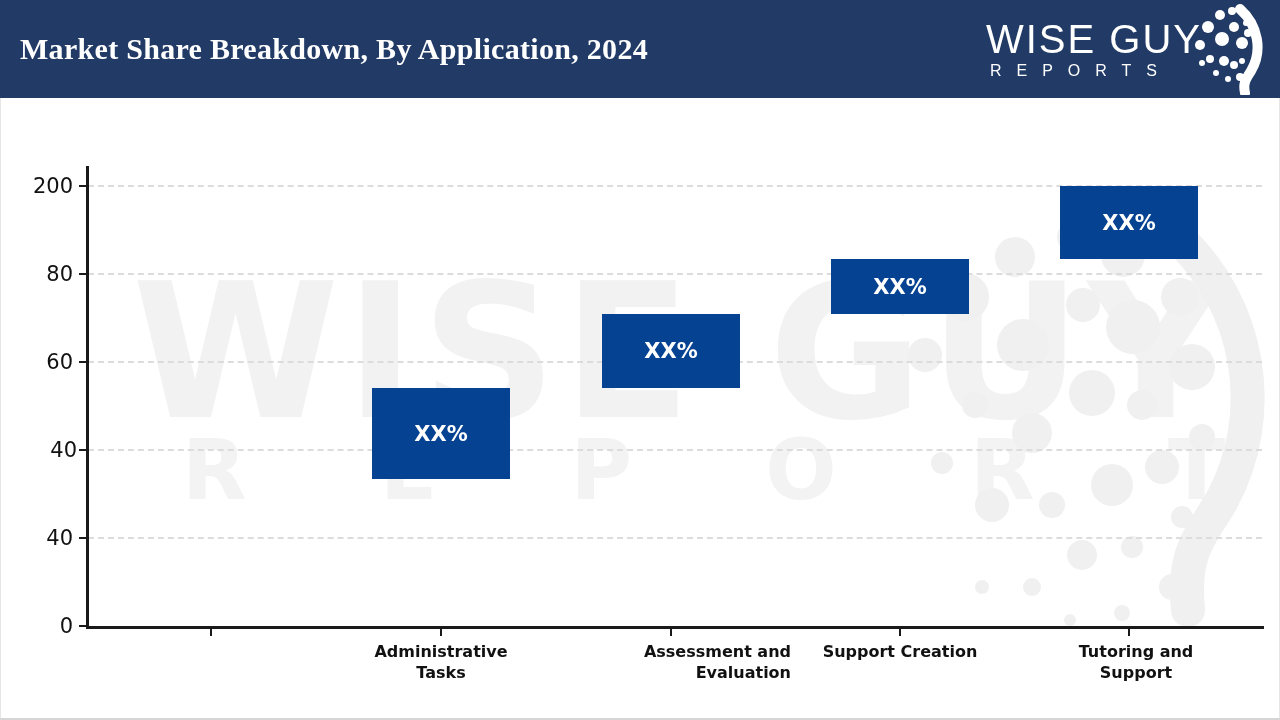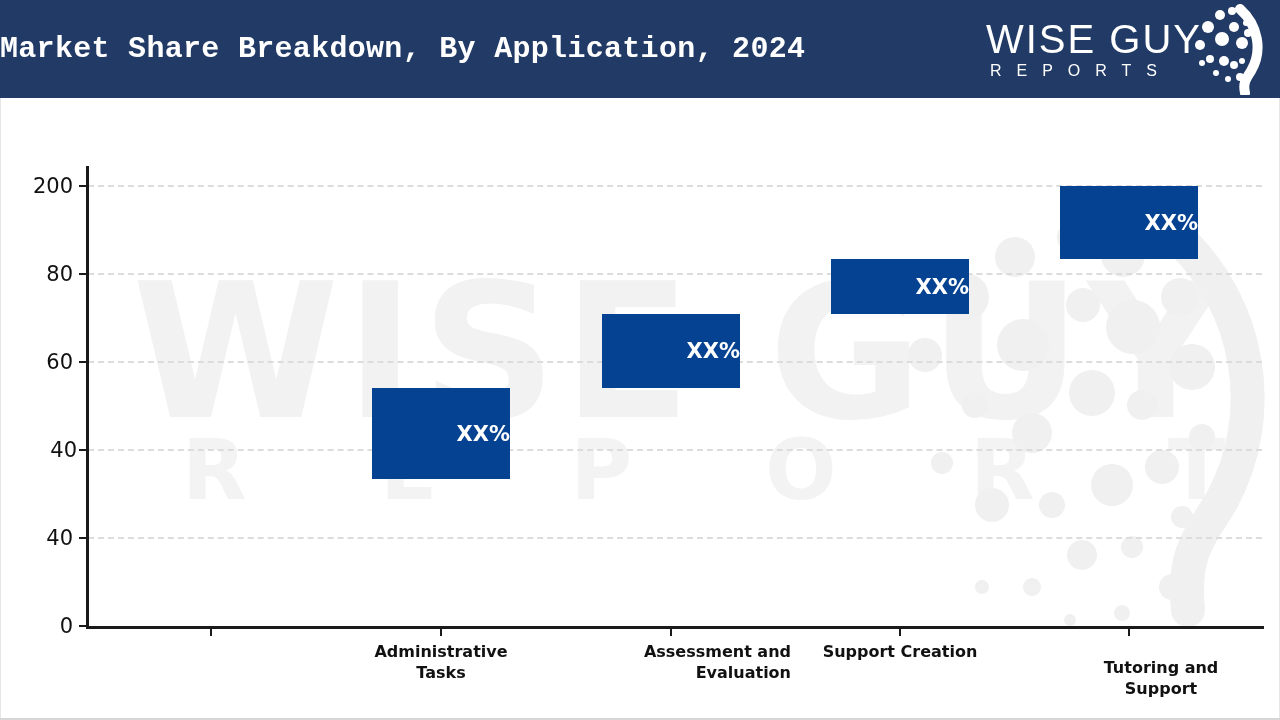--- a/index.html
+++ b/index.html
@@ -1,41 +1,41 @@
 <!DOCTYPE html>
 <html><head>
 <meta charset="utf-8">
 <style>
   html,body{margin:0;padding:0;background:#fff;}
   #stage{position:relative;width:1280px;height:720px;background:#ffffff;overflow:hidden;
          font-family:"DejaVu Sans",sans-serif;}
   
   #header{position:absolute;left:0;top:0;width:1280px;height:98px;background:#213a66;
           display:flex;align-items:center;}
-  #page-title{color:#ffffff;font-family:Liberation Mono, monospace;font-weight:700;
-              font-size:30px;letter-spacing:.3px;flex:1;white-space:nowrap;}
+  #page-title{color:#ffffff;font-family:Liberation Serif, serif;font-weight:700;
+              font-size:30px;letter-spacing:.3px;padding-left:20px;flex:1;white-space:nowrap;}
   #logo{display:flex;align-items:center;margin-right:14px;}
   #logo-text{display:flex;flex-direction:column;align-items:flex-start;color:#fff;
              font-family:"Liberation Sans",sans-serif;}
   #logo-line1{font-size:40px;font-weight:400;letter-spacing:2px;line-height:42px;}
   #logo-line2{font-size:16px;font-weight:400;letter-spacing:15px;margin-top:2px;padding-left:4px;}
   #logo-face{margin-left:-14px;}
   
   .wm{position:absolute;color:#f2f2f2;font-weight:700;z-index:1;white-space:nowrap;
       font-family:"DejaVu Sans",sans-serif;pointer-events:none;}
   #wm1{left:132px;top:258px;font-size:188px;letter-spacing:6px;line-height:1;}
   #wm2{left:182px;top:428px;font-size:84px;letter-spacing:52px;line-height:1;color:#f3f3f3;}
   #wm-face{position:absolute;left:880px;top:205px;z-index:1;pointer-events:none;}
   
   #plot-layer{position:absolute;left:0;top:0;width:1280px;height:720px;z-index:2;}
   .gridline{position:absolute;border-top:2px dashed #dcdcdc;height:0;}
   .axis{position:absolute;background:#1a1a1a;}
   .ytick-label{position:absolute;text-align:right;font-size:21px;color:#111;line-height:26px;}
   .tickmark{position:absolute;background:#1a1a1a;}
-  .bar{position:absolute;display:flex;align-items:center;justify-content:flex-end;}
+  .bar{position:absolute;display:flex;align-items:center;justify-content:center;}
   .bar-label{font-weight:700;font-size:21px;}
   .cat-label{position:absolute;text-align:center;font-weight:700;font-size:16px;
              line-height:21px;color:#111;white-space:pre-line;}
   
   #edge-bottom{position:absolute;left:0;bottom:0;width:1280px;height:2px;background:#d6d6d6;}
   #edge-left{position:absolute;left:0;top:98px;width:1px;height:622px;background:#e6e6e6;}
   #edge-right{position:absolute;right:0;top:98px;width:1px;height:622px;background:#e6e6e6;}
 </style>
 </head>
 <body>
@@ -114,21 +114,21 @@
 Evaluation</div>
       <div class="bar" style="left: 831px; top: 259.48px; width: 138px; height: 54.12px; background: rgb(5, 66, 145); position: absolute;">
         <span class="bar-label" style="color: rgb(255, 255, 255);">XX%</span>
       </div>
       <div class="tickmark" style="left: 899px; top: 628.5px; width: 2px; height: 7px; background: rgb(26, 26, 26); position: absolute;"></div>
       <div class="cat-label" style="left: 780px; top: 641px; width: 240px; position: absolute;">Support Creation</div>
       <div class="bar" style="left: 1060px; top: 186px; width: 138px; height: 73.48px; background: rgb(5, 66, 145); position: absolute;">
         <span class="bar-label" style="color: rgb(255, 255, 255);">XX%</span>
       </div>
       <div class="tickmark" style="left: 1128px; top: 628.5px; width: 2px; height: 7px; background: rgb(26, 26, 26); position: absolute;"></div>
-      <div class="cat-label" style="left: 1041px; top: 641px; width: 240px; position: absolute; margin-top: 16px;">Tutoring and
+      <div class="cat-label" style="left: 1016px; top: 641px; width: 240px; position: absolute;">Tutoring and
 Support</div>
     </div>
 
   <div id="header">
     <div id="page-title">Market Share Breakdown, By Application, 2024</div>
     <div id="logo">
       <div id="logo-text">
         <span id="logo-line1">WISE GUY</span>
         <span id="logo-line2">REPORTS</span>
       </div>

